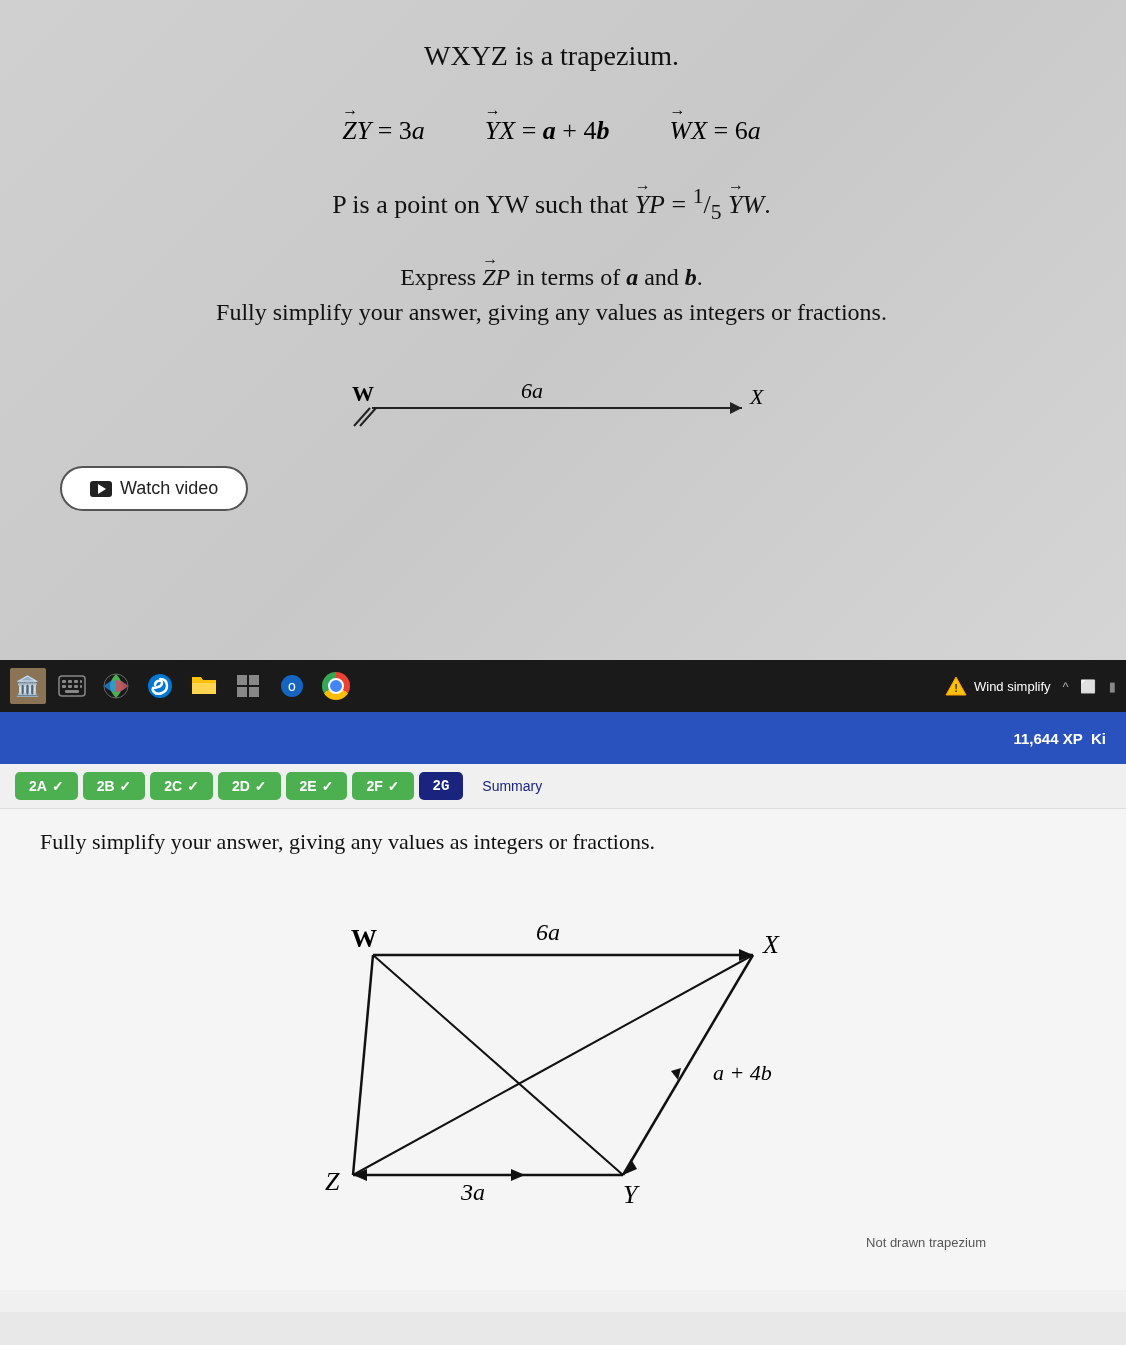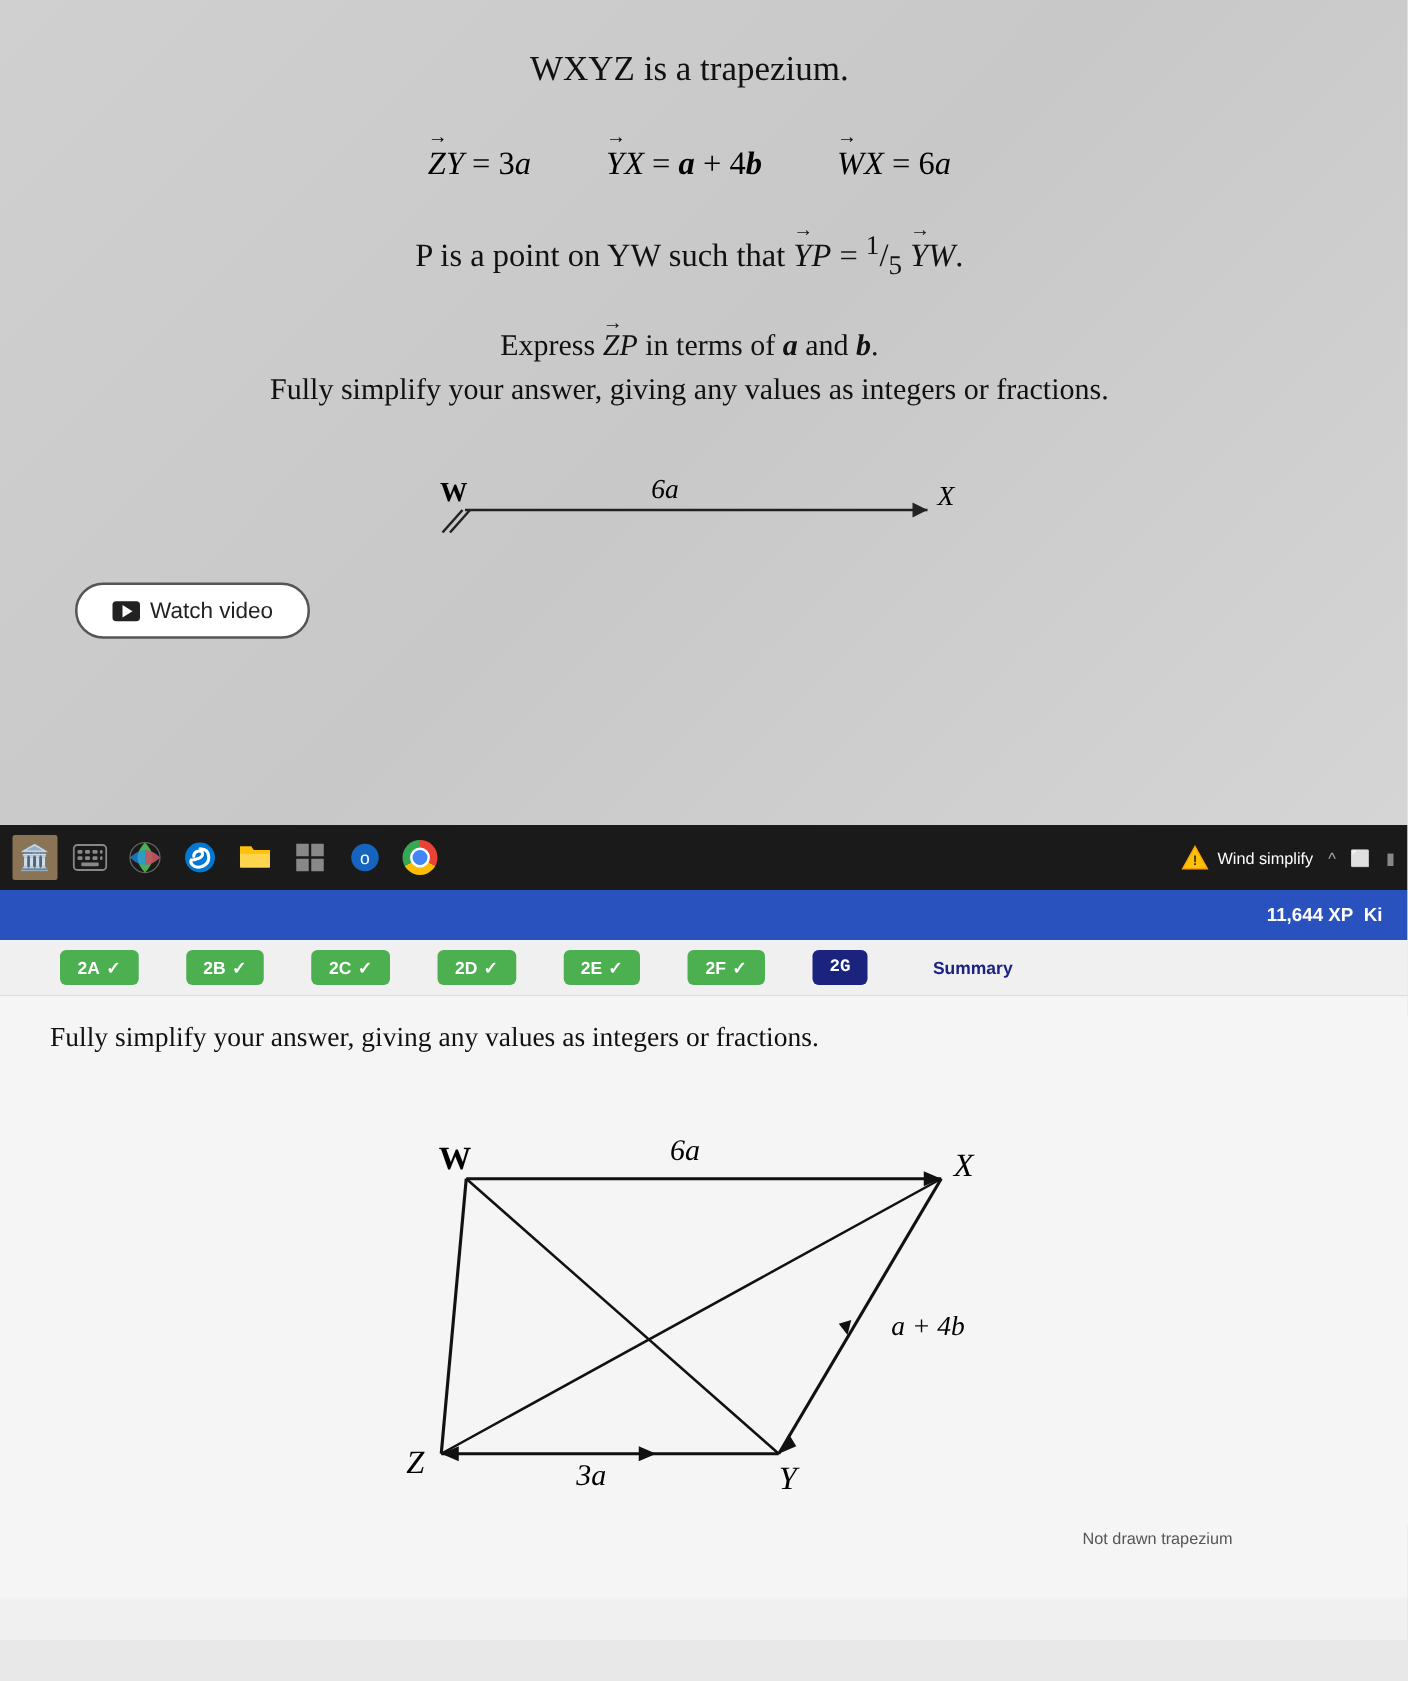--- a/index.html
+++ b/index.html
@@ -173,21 +173,21 @@
 
     
     .bottom-section {
       background: #f0f0f0;
       padding: 0;
       min-height: 600px;
     }
 
     .xp-bar {
       background: #2a52be;
-      height: 40px;
+      height: 52px;
       display: flex;
       align-items: center;
       justify-content: flex-end;
       padding-right: 20px;
       color: white;
       font-family: Arial, sans-serif;
       font-size: 15px;
       font-weight: bold;
     }
 
@@ -207,33 +207,32 @@
       font-family: Arial, sans-serif;
       font-size: 14px;
       font-weight: bold;
       cursor: pointer;
       display: flex;
       align-items: center;
       gap: 5px;
       background: #4caf50;
       color: white;
       border: none;
-      margin-left: 33px;
     }
 
     .nav-tab.active {
       background: #1a237e;
       color: white;
       font-family: Liberation Mono, monospace;
     }
 
     .nav-tab.summary {
       background: transparent;
       color: #1a237e;
-      font-weight: bold;
+      font-weight: normal;
     }
 
     
     .bottom-content {
       padding: 20px 40px 40px 40px;
       background: #f5f5f5;
     }
 
     .bottom-instruction {
       font-size: 22px;

